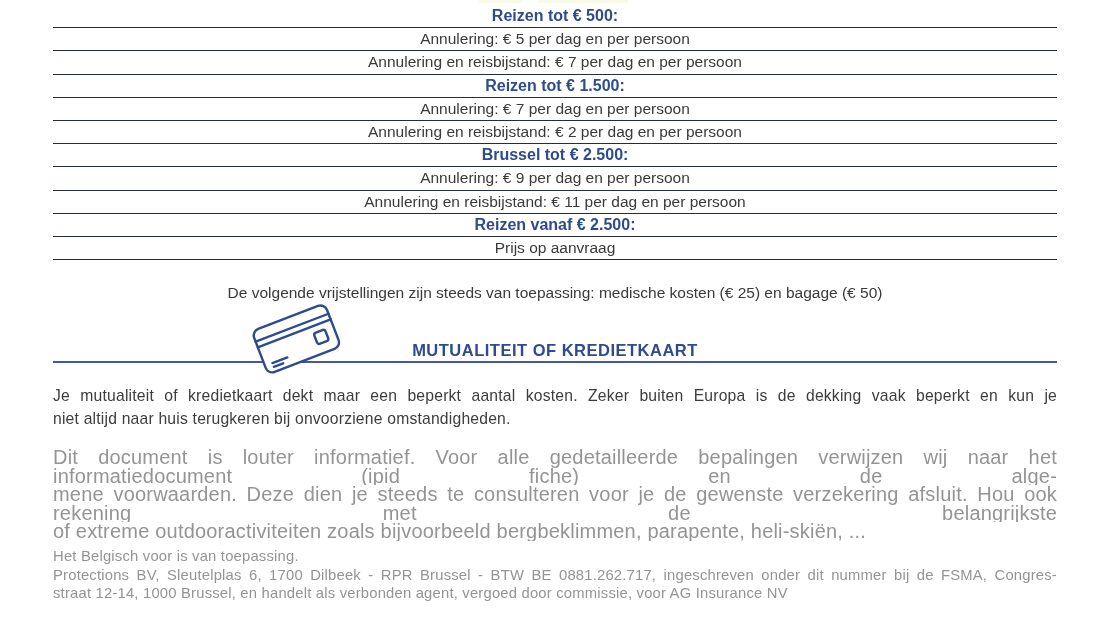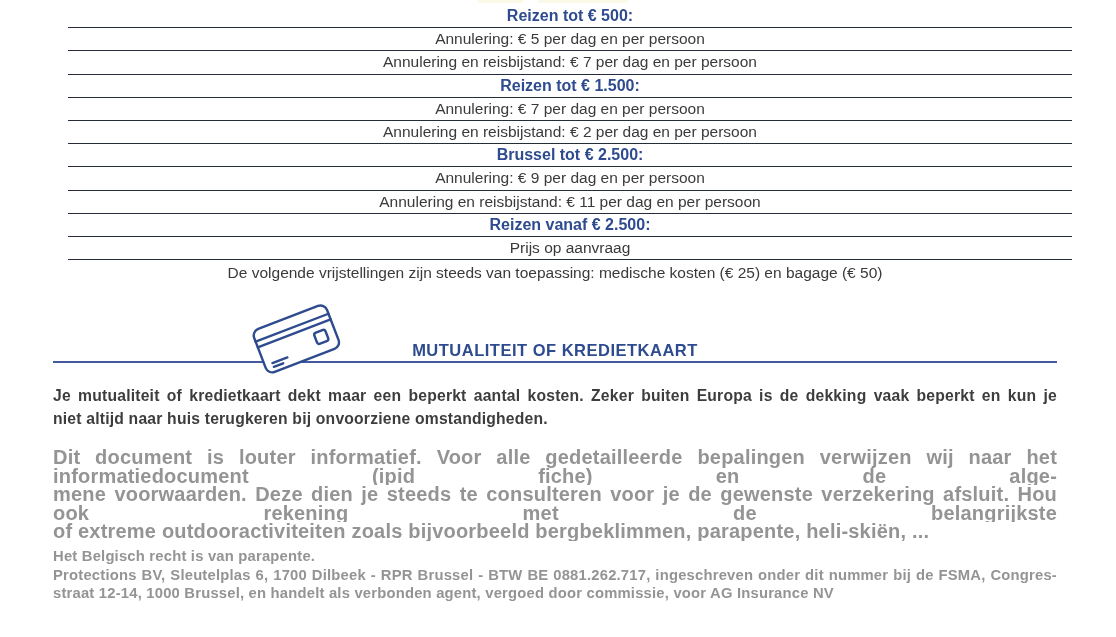--- a/index.html
+++ b/index.html
@@ -18,40 +18,40 @@
     height: 637px;
     background: #ffffff;
     overflow: hidden;
   }
   
   .artifact { position: absolute; top: 0; height: 3px; background: #fbfae8; }
   .artifact.a1 { left: 478px; width: 45px; }
   .artifact.a2 { left: 538px; width: 90px; }
 
   
-  .ptable { position: absolute; left: 68px; top: 5px; width: 1004px; }
+  .ptable { position: absolute; left: 53px; top: 5px; width: 1004px; }
   .trow {
     height: 23.2px;
     line-height: 21.8px;
     text-align: center;
     border-bottom: 1.5px solid var(--table-border);
     color: var(--body-text);
     font-size: 15.5px;
     white-space: nowrap;
     overflow: hidden;
   }
   .trow.header {
     font-weight: bold;
     color: var(--heading-blue);
     font-size: 16px;
   }
 
   
   .exemptions {
-    position: absolute; left: 53px; top: 264px; width: 1004px;
+    position: absolute; left: 53px; top: 284px; width: 1004px;
     text-align: center; color: var(--body-text); font-size: 15.5px;
     line-height: 18px; white-space: nowrap;
   }
 
   
   .card-icon { position: absolute; left: 250px; top: 301px; width: 92px; height: 74px; z-index: 2; }
   .section-title {
     position: absolute; left: 53px; top: 341px; width: 1004px;
     text-align: center; font-weight: bold; font-size: 16.5px;
     letter-spacing: 0.5px; color: var(--heading-blue); line-height: 18px;
@@ -60,21 +60,21 @@
   .rule {
     position: absolute; left: 53px; top: 361px; width: 1004px; height: 0;
     border-top: 2.5px solid var(--rule-blue); z-index: 1;
   }
 
   
   .linesblock { position: absolute; left: 53px; width: 1004px; }
   .intro { top: 384px; font-size: 15.7px; line-height: 23.2px; color: #3d3d3d; letter-spacing: 0.2px; }
   .disclaimer { top: 448px; font-size: 20px; line-height: 18.6px; color: var(--muted-text); letter-spacing: 0.2px; }
   .legal { top: 547px; font-size: 14.8px; line-height: 18.6px; color: var(--muted-text); letter-spacing: 0.2px; }
-  .line { white-space: nowrap; overflow: hidden; font-weight: bold; }
+  .line { white-space: nowrap; overflow: hidden; }
   .line.just { white-space: normal; text-align: justify; text-align-last: justify; }
 </style>
 </head>
 <body>
 
 <div class="page">
 
   <div class="artifact a1"></div>
   <div class="artifact a2"></div>
 
@@ -117,18 +117,18 @@
 
   <div class="linesblock disclaimer">
 
   <div class="line just">Dit document is louter informatief. Voor alle gedetailleerde bepalingen verwijzen wij naar het informatiedocument (ipid fiche) en de alge-</div>
       <div class="line just">mene voorwaarden. Deze dien je steeds te consulteren voor je de gewenste verzekering afsluit. Hou ook rekening met de belangrijkste</div>
       <div class="line">of extreme outdooractiviteiten zoals bijvoorbeeld bergbeklimmen, parapente, heli-skiën, ...</div>
     </div>
 
   <div class="linesblock legal">
 
-  <div class="line">Het Belgisch recht is van parapente.</div>
+  <div class="line">Het Belgisch voor is van toepassing.</div>
       <div class="line just">Protections BV, Sleutelplas 6, 1700 Dilbeek - RPR Brussel - BTW BE 0881.262.717, ingeschreven onder dit nummer bij de FSMA, Congres-</div>
       <div class="line">straat 12-14, 1000 Brussel, en handelt als verbonden agent, vergoed door commissie, voor AG Insurance NV</div>
     </div>
 
 </div>
 
 </body></html>

